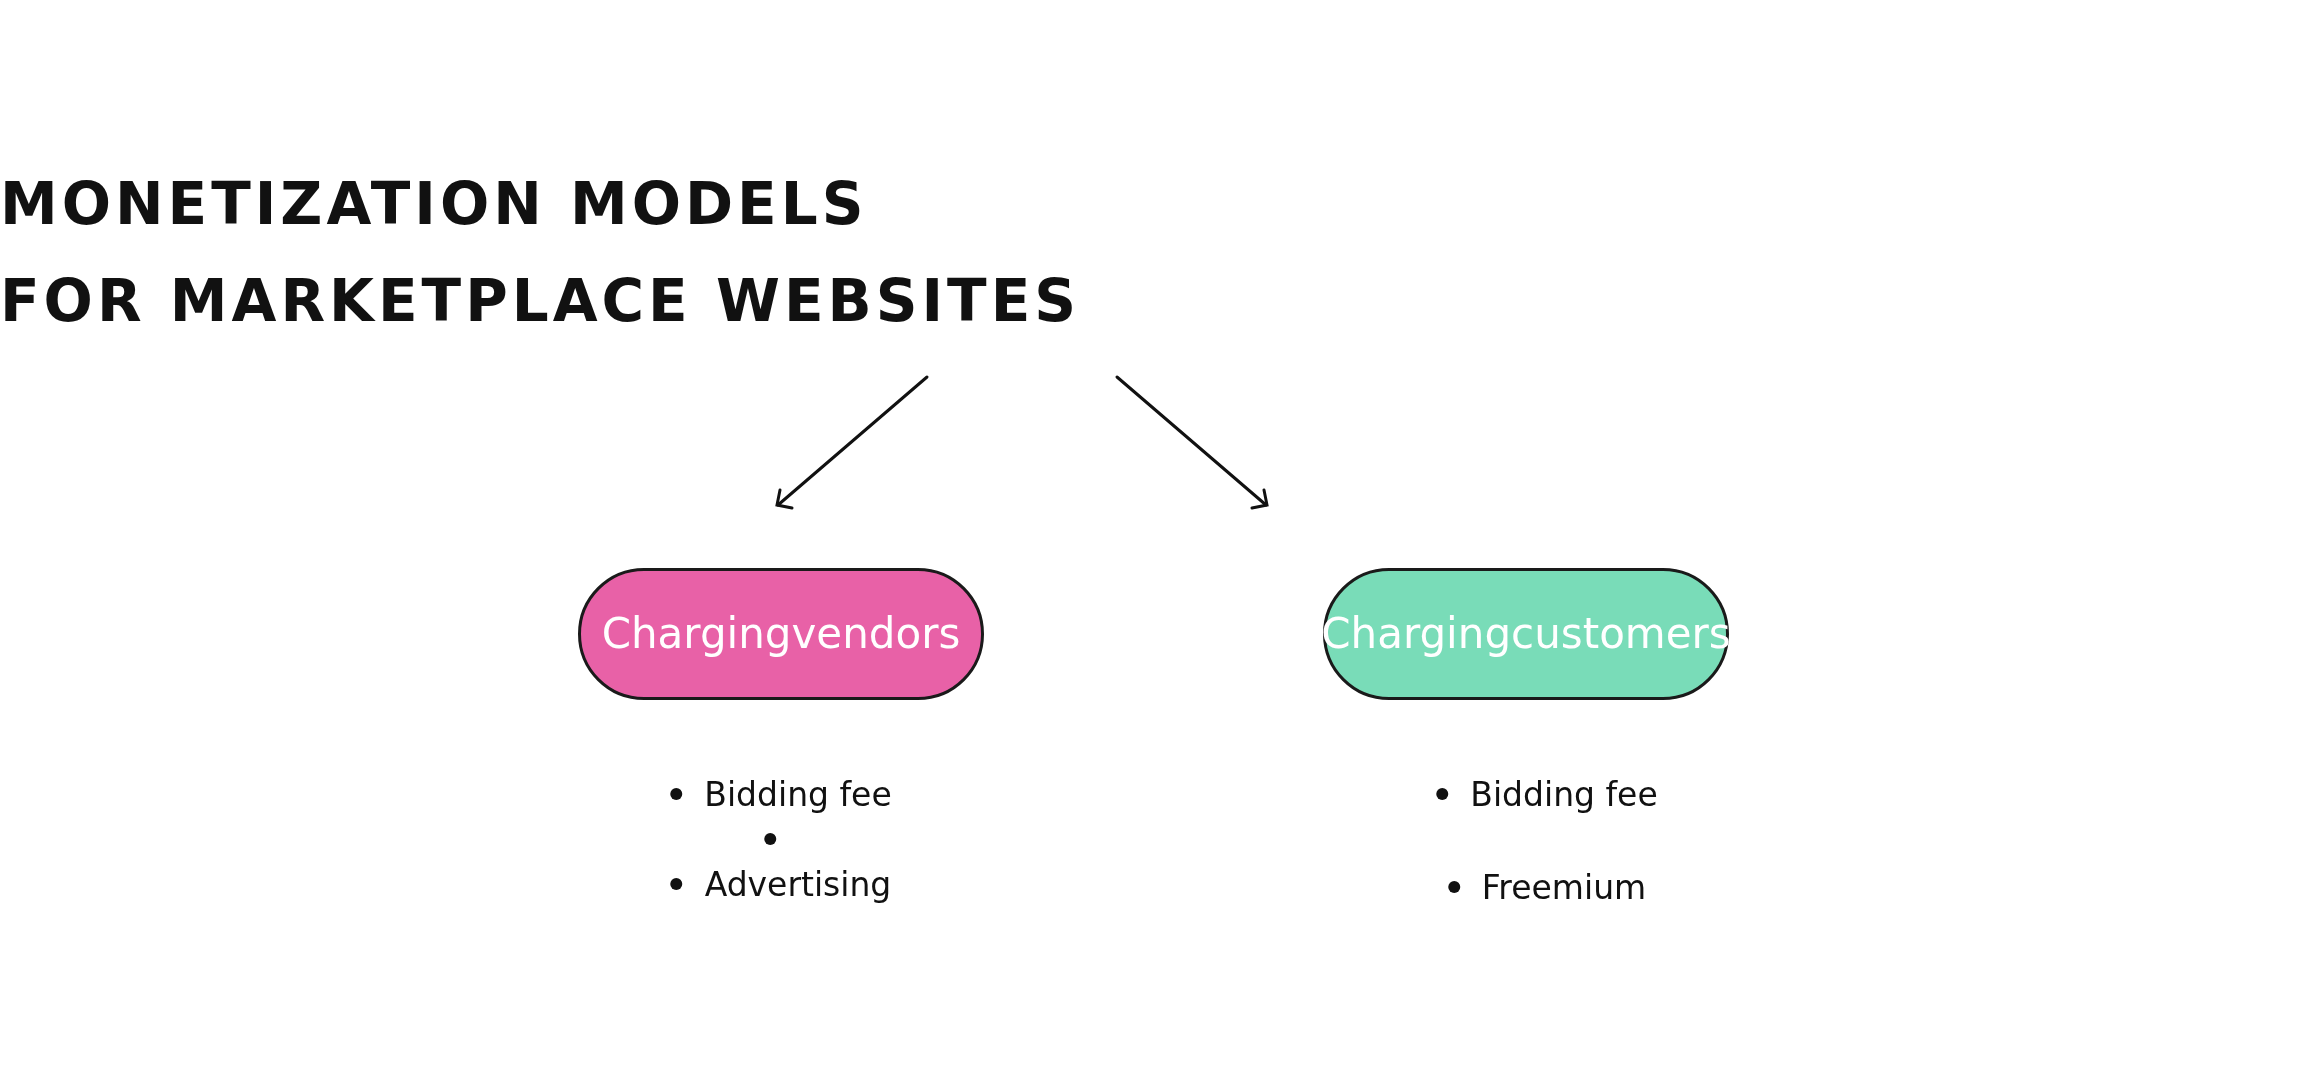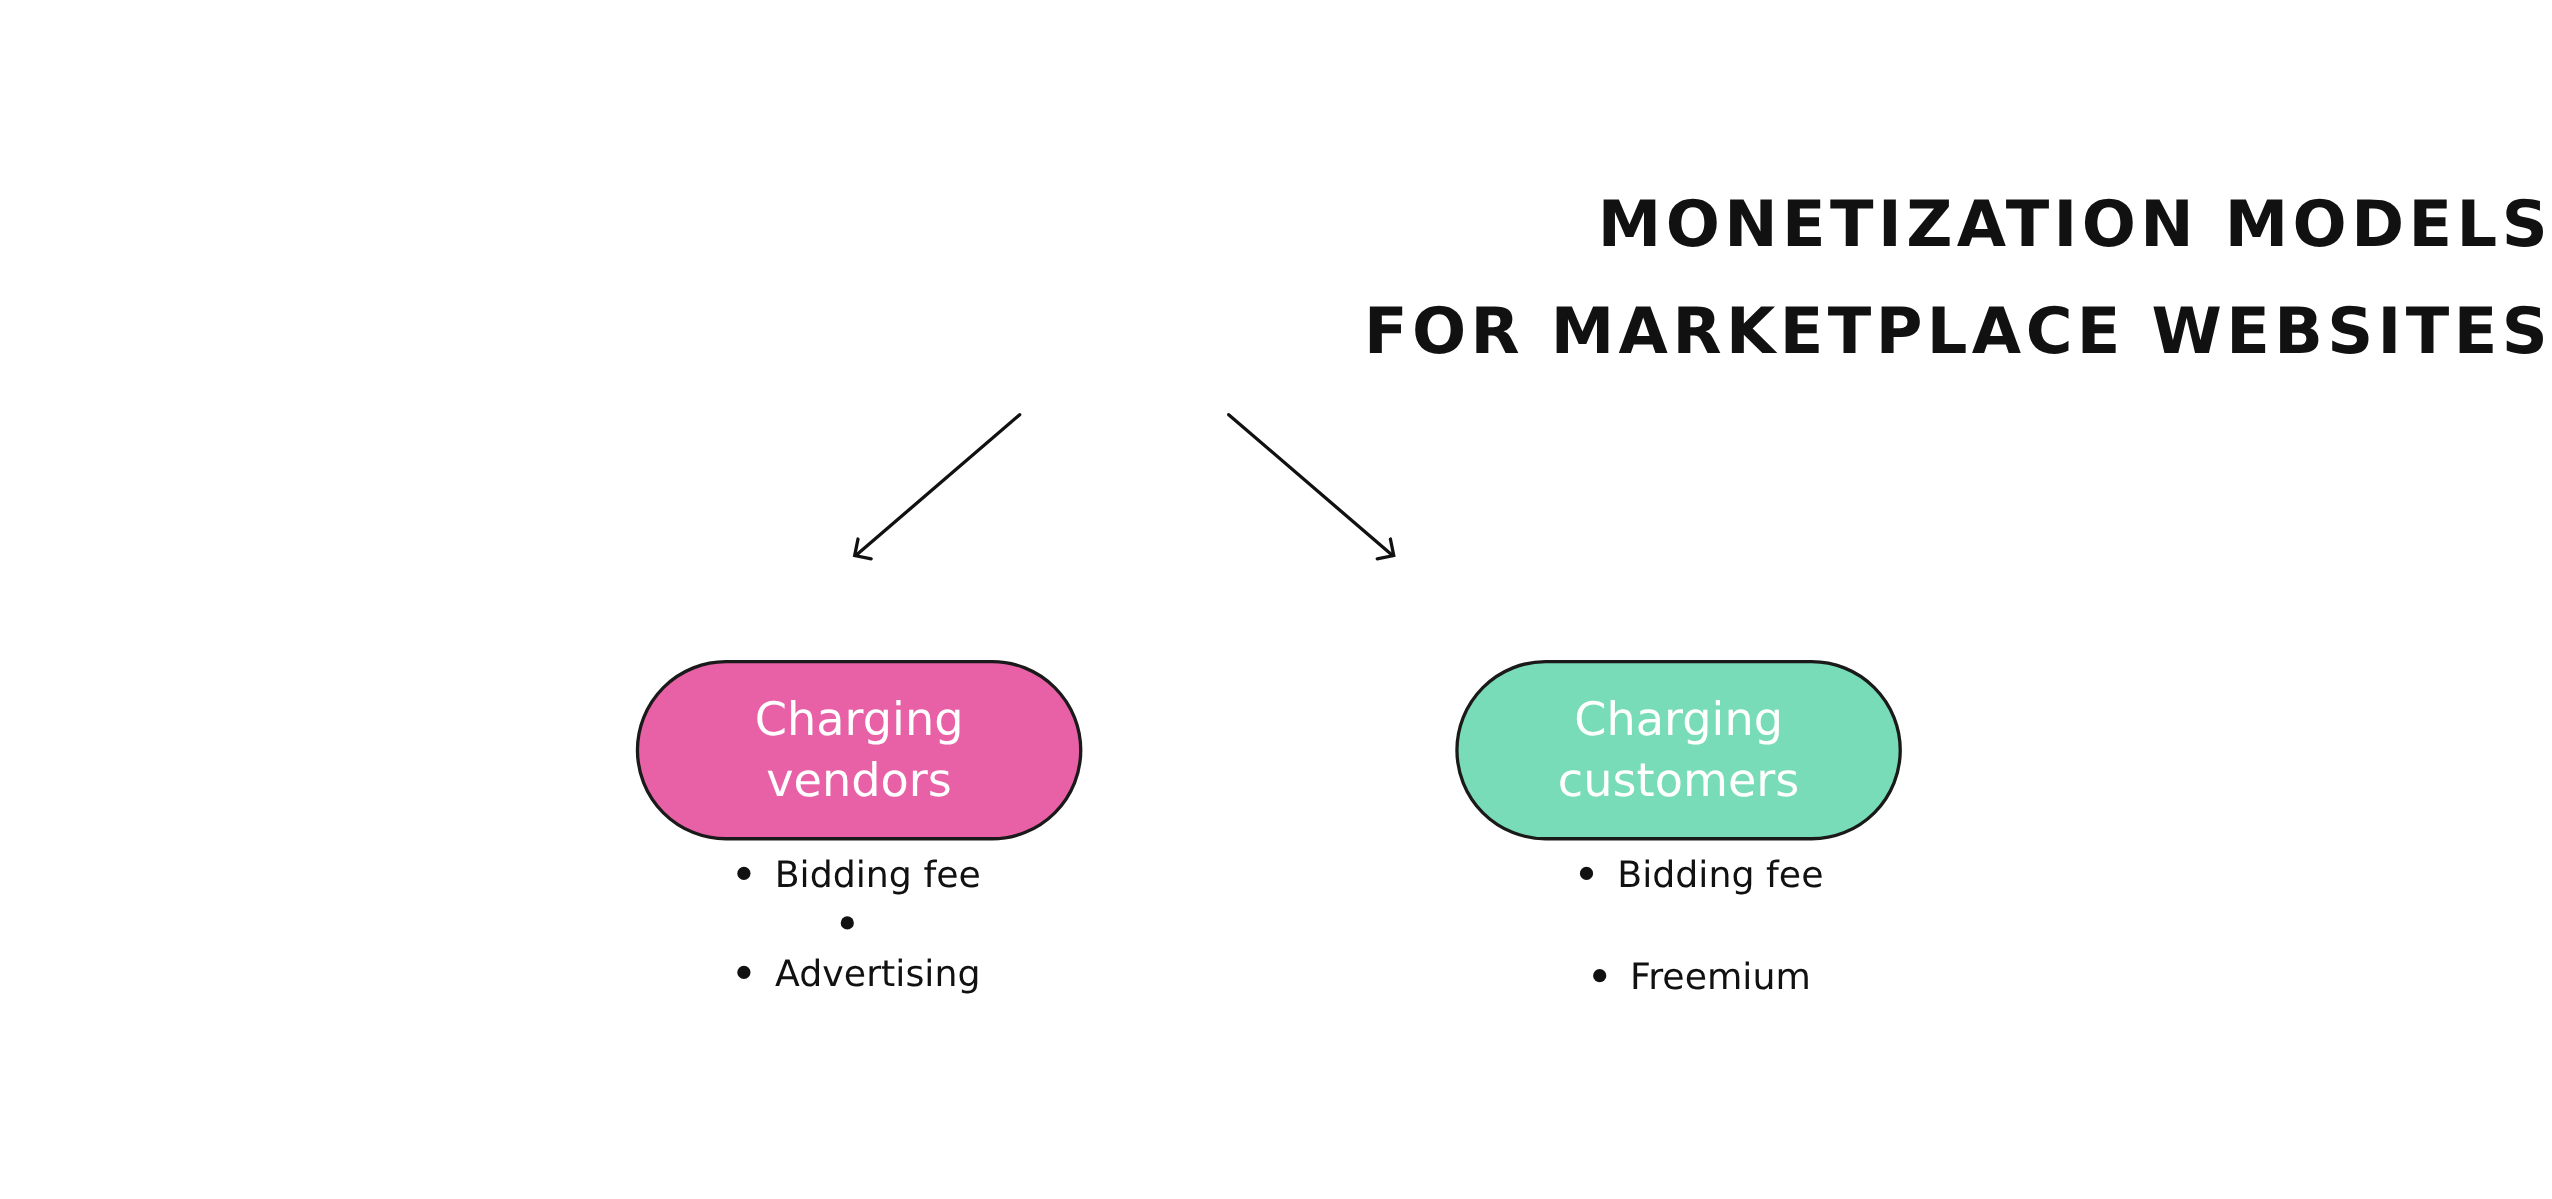--- a/index.html
+++ b/index.html
@@ -1,21 +1,21 @@
 <!DOCTYPE html>
 <html><head>
 <meta charset="utf-8">
 <style>
   html, body { margin:0; padding:0; background:#ffffff; }
   body { width:2320px; height:1090px; position:relative; overflow:hidden; font-family:"Liberation Sans", sans-serif; }
-  .title { position:absolute; left:0; width:2320px; text-align:right; font-family:"DejaVu Sans", sans-serif; font-weight:bold; font-size:58px; letter-spacing:4px; color:#111111; }
+  .title { position:absolute; left:0; width:2320px; text-align:left; font-family:"DejaVu Sans", sans-serif; font-weight:bold; font-size:58px; letter-spacing:4px; color:#111111; }
   .t1 { top:170px; }
   .t2 { top:267px; }
   svg.arrows { position:absolute; left:0; top:0; }
-  .pill { position:absolute; top:600px; width:406px; height:164px; border:3px solid #1a1a1a; border-radius:82px; box-sizing:border-box; display:flex; flex-direction:column; align-items:center; justify-content:center; color:#ffffff; font-family:"DejaVu Sans", sans-serif; font-size:42px; line-height:56px; }
+  .pill { position:absolute; top:568px; width:406px; height:132px; border:3px solid #1a1a1a; border-radius:82px; box-sizing:border-box; display:flex; align-items:center; justify-content:center; color:#ffffff; font-family:"DejaVu Sans", sans-serif; font-size:42px; line-height:56px; }
   .pill.vendors { left:578px; }
   .pill.customers { left:1323px; }
   .bullet { display:inline-block; width:12px; height:12px; border-radius:50%; background:#111; vertical-align:middle; margin-right:22px; position:relative; top:-3px; }
   .col { position:absolute; top:772px; display:flex; flex-direction:column; align-items:center; }
   .col.left { left:781px; transform:translateX(-50%); }
   .col.right { left:1547px; transform:translateX(-50%);gap:48px; }
   .item { font-family:"DejaVu Sans", sans-serif; font-size:33px; color:#111; height:45px; line-height:45px; white-space:nowrap; }
 </style>
 </head>
 <body>

